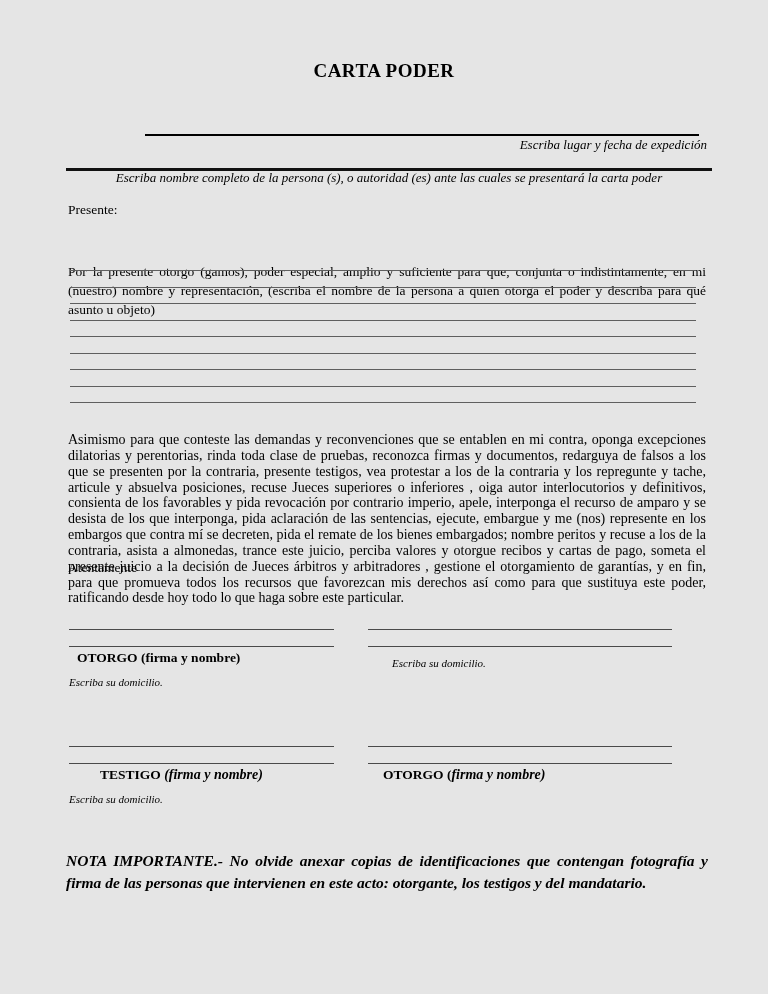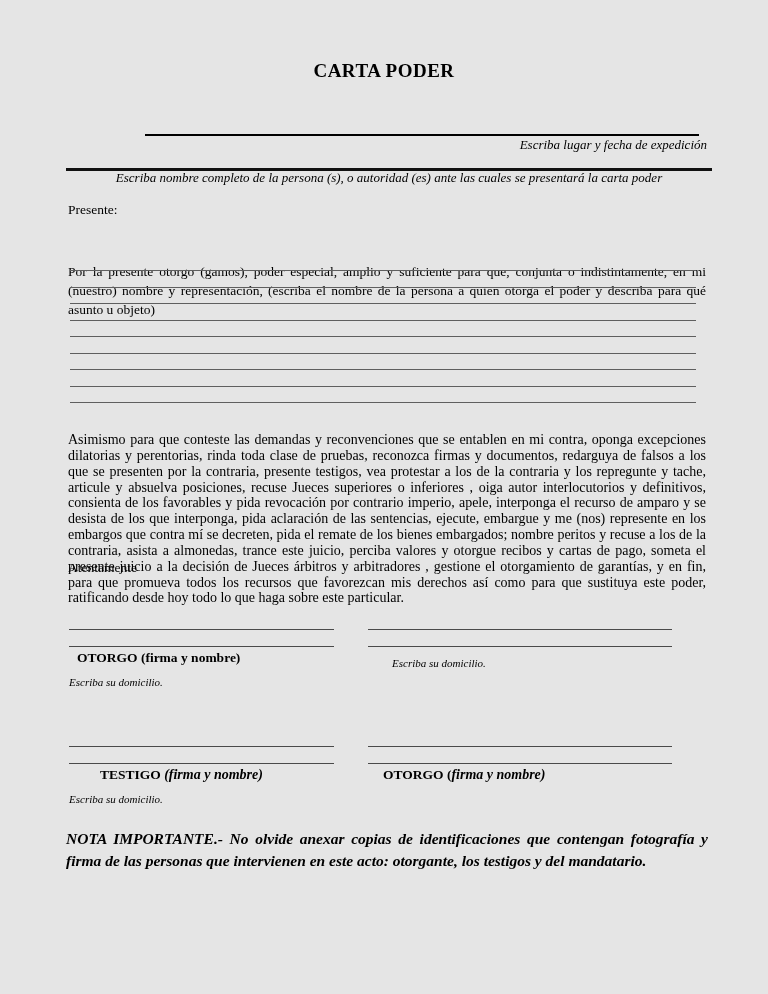--- a/index.html
+++ b/index.html
@@ -104,21 +104,21 @@
   .pl24 { padding-left: 24px; }
   .pl31 { padding-left: 31px; }
   .pl93 { padding-left: 93px; }
   .addr-hint {
     margin-top: 10px;
     font-style: italic;
     font-size: 11px;
   }
   .important-note {
     position: absolute;
-    top: 828px; left: 66px; width: 642px;
+    top: 850px; left: 66px; width: 642px;
     font-weight: bold;
     font-style: italic;
     font-size: 15.5px;
     line-height: 21.8px;
     text-align: justify;
   }
 </style>
 </head>
 <body>
 

